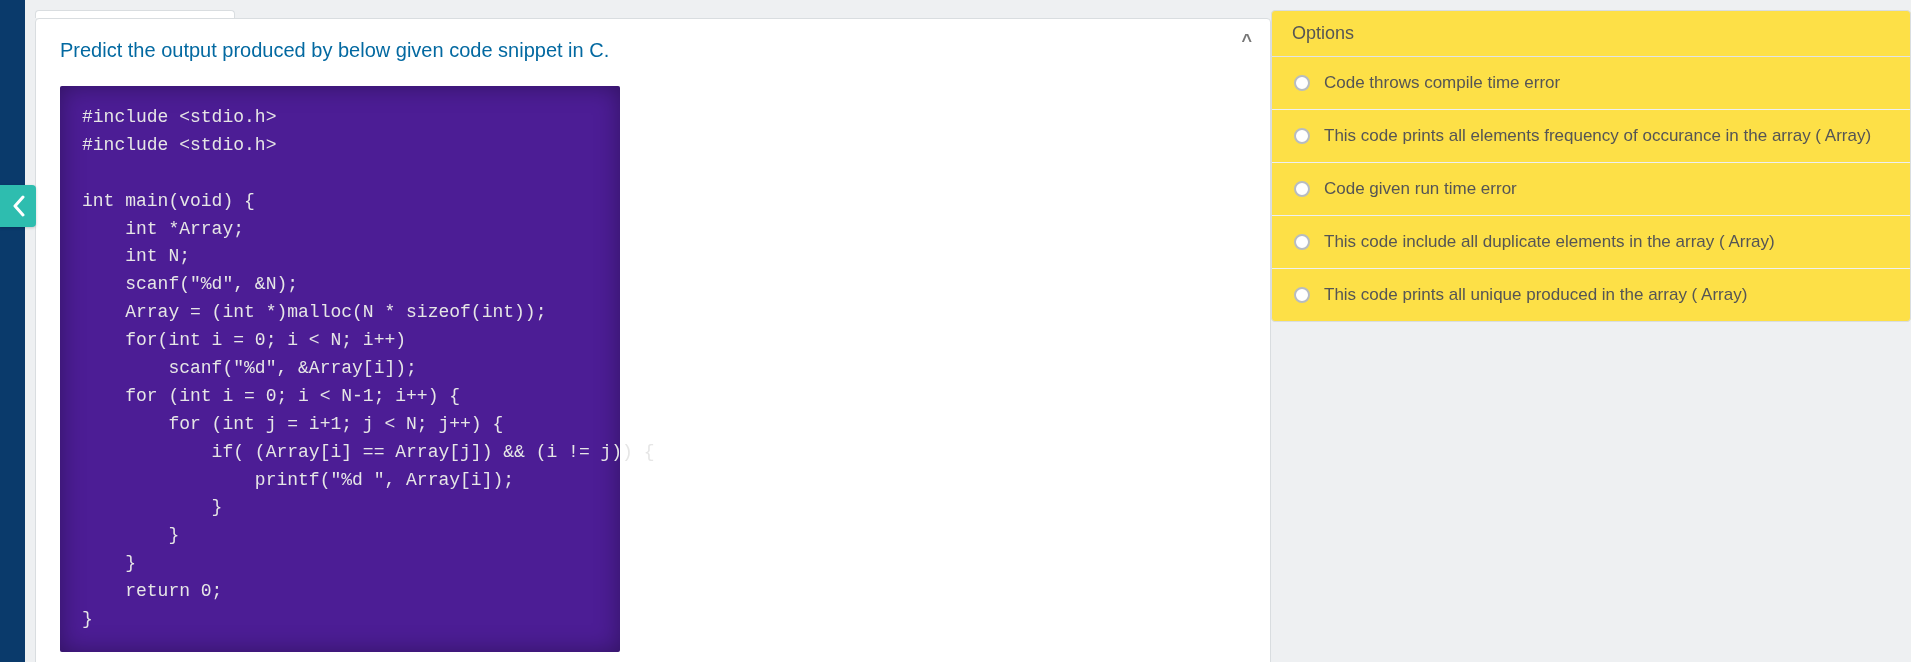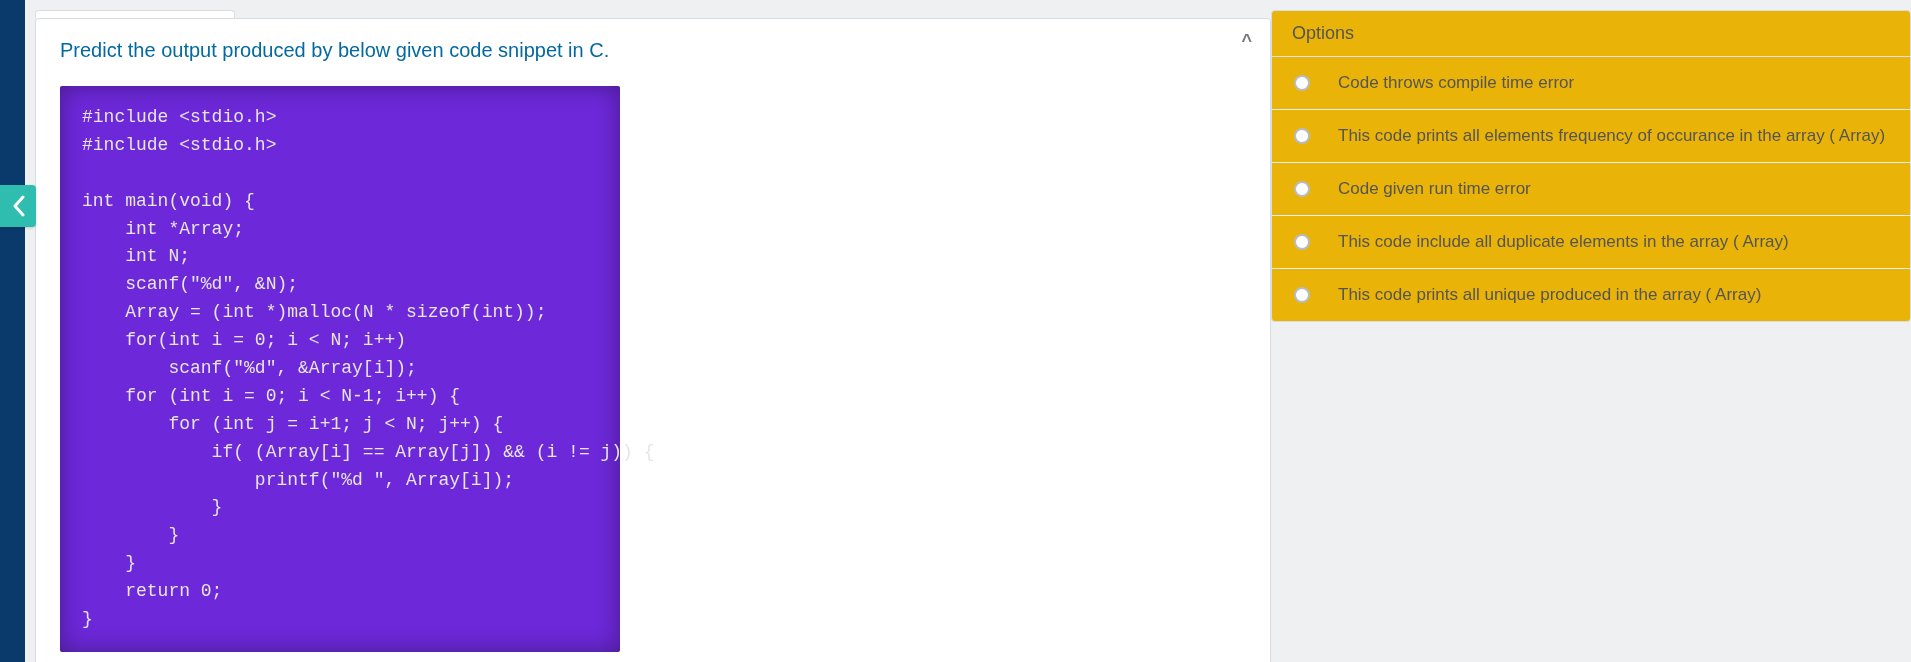--- a/index.html
+++ b/index.html
@@ -32,41 +32,41 @@
     position:relative;
   }
   .collapse-caret {
     position:absolute; top:12px; right:18px;
     color:#777; font-size:18px; font-weight:bold;
   }
   .q-text {
     color:#0369a1; font-size:20px; margin-bottom:24px;
   }
   .code-block {
-    background:#6d28d9; color:#e6e6e6;
+    background:#4c1d95; color:#e6e6e6;
     font-family:"Courier New",Consolas,monospace; font-size:18px;
     line-height:1.55; padding:18px 22px; border-radius:2px;
     width:560px; white-space:pre;
     box-shadow:inset 0 0 25px rgba(0,0,0,0.35);
   }
 
   .right-col {
     width:640px; flex:0 0 640px;
     padding:10px 0 0 0;
   }
   .options-card {
-    background:#eab308; border:1px solid #d9dde0; border-radius:4px;
+    background:#fde047; border:1px solid #d9dde0; border-radius:4px;
     overflow:hidden;
   }
   .options-header {
     padding:12px 20px; font-size:18px; color:#555;
     border-bottom:1px solid #e1e4e7;
   }
   .option-row {
-    display:flex; align-items:center; gap:28px;
+    display:flex; align-items:center; gap:14px;
     padding:16px 22px; font-size:17px; color:#555;
     border-bottom:1px solid #edf0f2;
     cursor:pointer;
   }
   .option-row:last-child { border-bottom:none; }
   .radio {
     width:16px; height:16px; flex:0 0 16px;
     border:2px solid #b7bcc2; border-radius:50%;
     background:#fff;
   }

